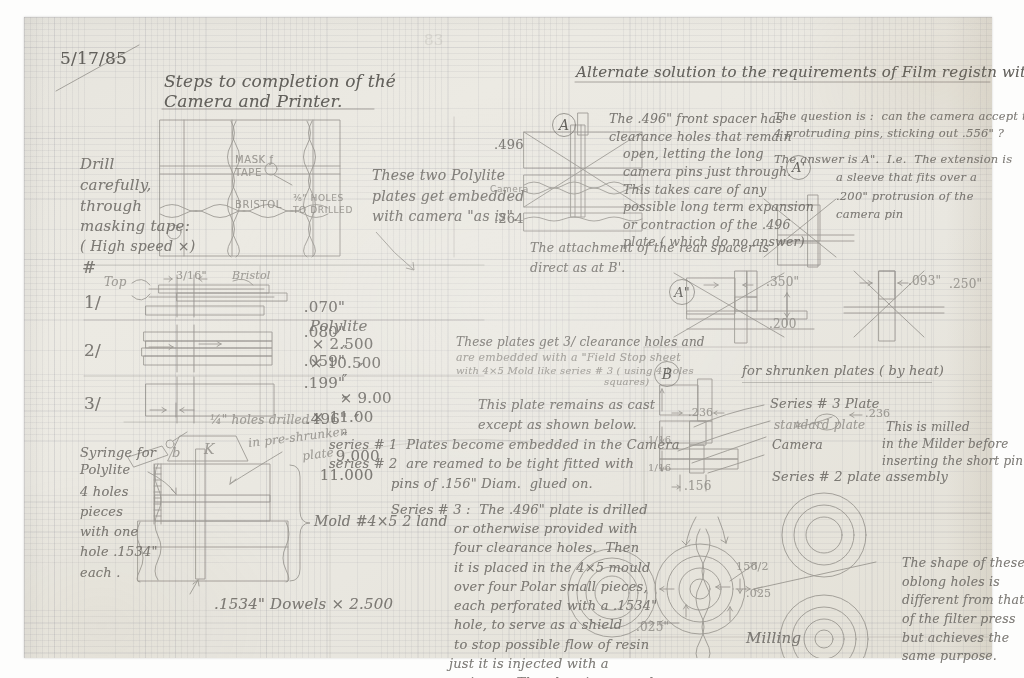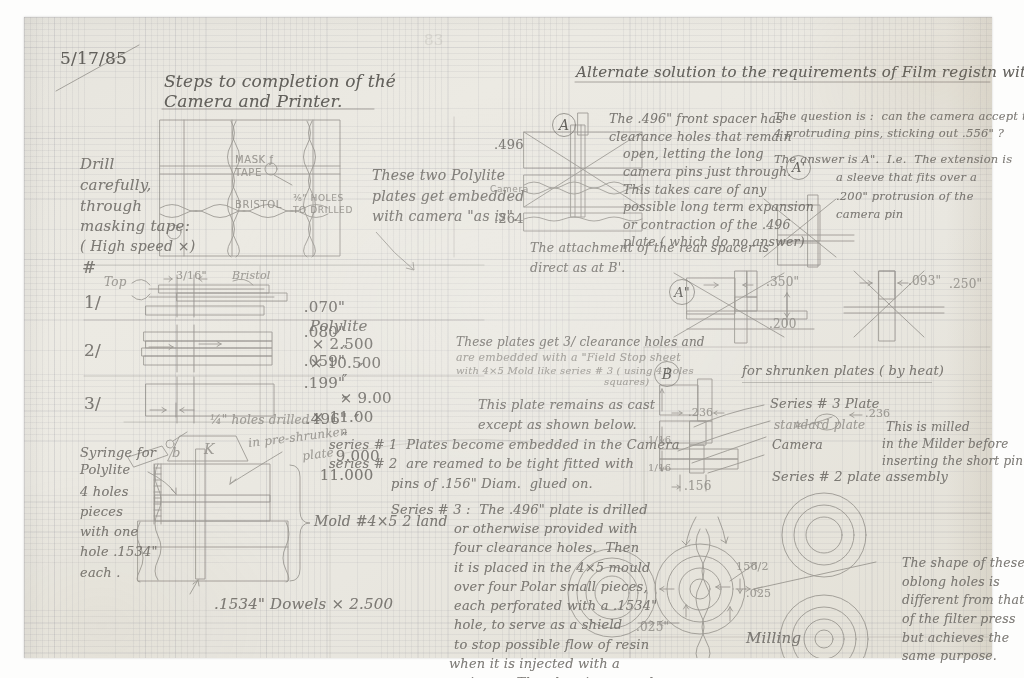--- a/index.html
+++ b/index.html
@@ -454,21 +454,21 @@
       <div class="ink" style="position:relative; font-size:13px; top:3px;">series # 2  are reamed to be tight fitted with</div>
       <div class="ink" style="position:relative; font-size:13px; left:62px; top:6px;">pins of .156" Diam.  glued on.</div>
       <div class="ink" style="position:relative; font-size:13px; left:62px; top:16px;">Series # 3 :  The .496" plate is drilled</div>
       <div class="ink" style="position:relative; font-size:13px; left:125px; top:19px;">or otherwise provided with</div>
       <div class="ink" style="position:relative; font-size:13px; left:125px; top:22px;">four clearance holes.  Then</div>
       <div class="ink" style="position:relative; font-size:13px; left:125px; top:25px;">it is placed in the 4×5 mould</div>
       <div class="ink" style="position:relative; font-size:13px; left:125px; top:28px;">over four Polar small pieces,</div>
       <div class="ink" style="position:relative; font-size:13px; left:125px; top:31px;">each perforated with a .1534"</div>
       <div class="ink" style="position:relative; font-size:13px; left:125px; top:34px;">hole, to serve as a shield</div>
       <div class="ink" style="position:relative; font-size:13px; left:125px; top:37px;">to stop possible flow of resin</div>
-      <div class="ink" style="position:relative; font-size:13px; left:120px; top:40px;">when it is injected with a</div>
+      <div class="ink" style="position:relative; font-size:13px; left:120px; top:40px;">just it is injected with a</div>
       <div class="ink" style="position:relative; font-size:13px; left:120px; top:43px;">syringe .  The plate is pressed</div>
 
     </div>
 
     <div class="letter-circle" style="left:528px; top:96px; width:24px; height:24px; font-size:14px;">
       <span>A</span>
     </div>
 
     <div style="position:absolute; left:585px; top:94px;">
       <div class="ink" style="position:relative; font-size:12.5px;">The .496" front spacer has</div>

